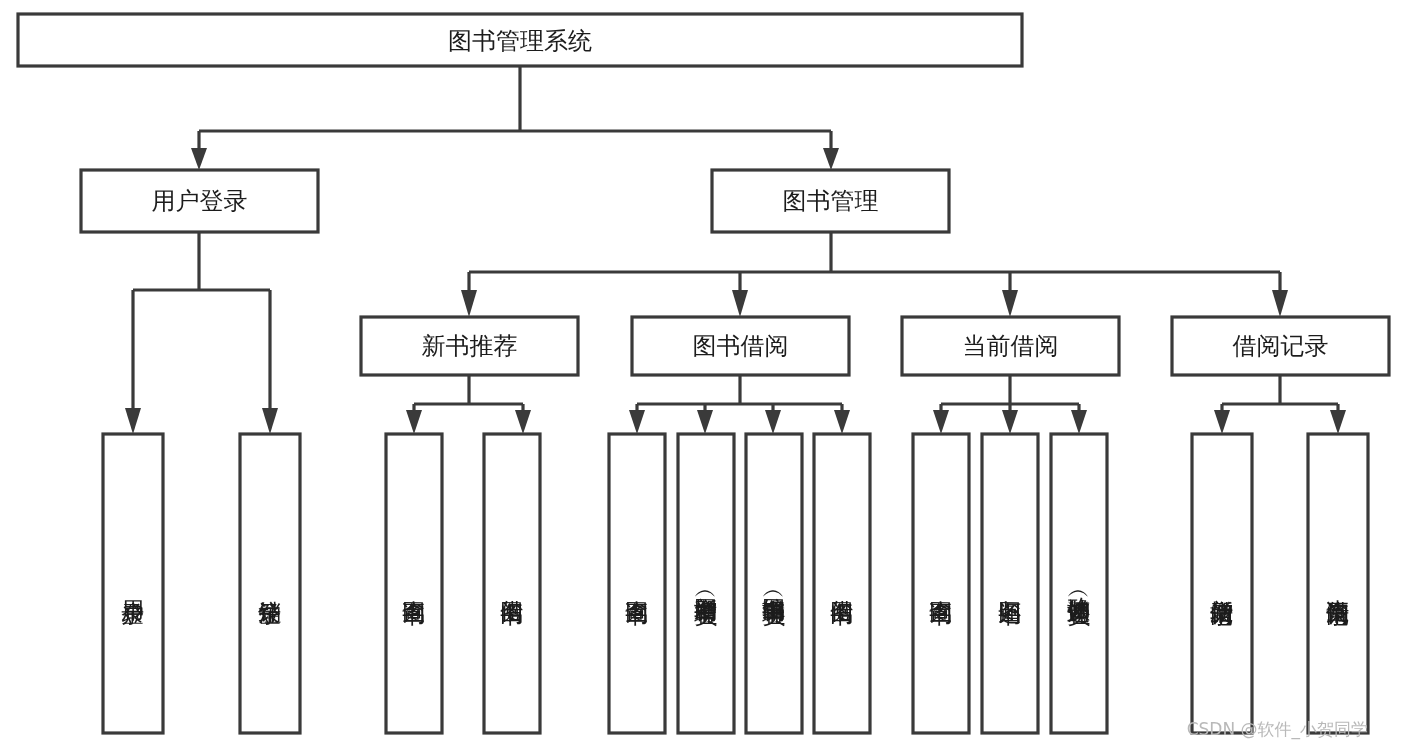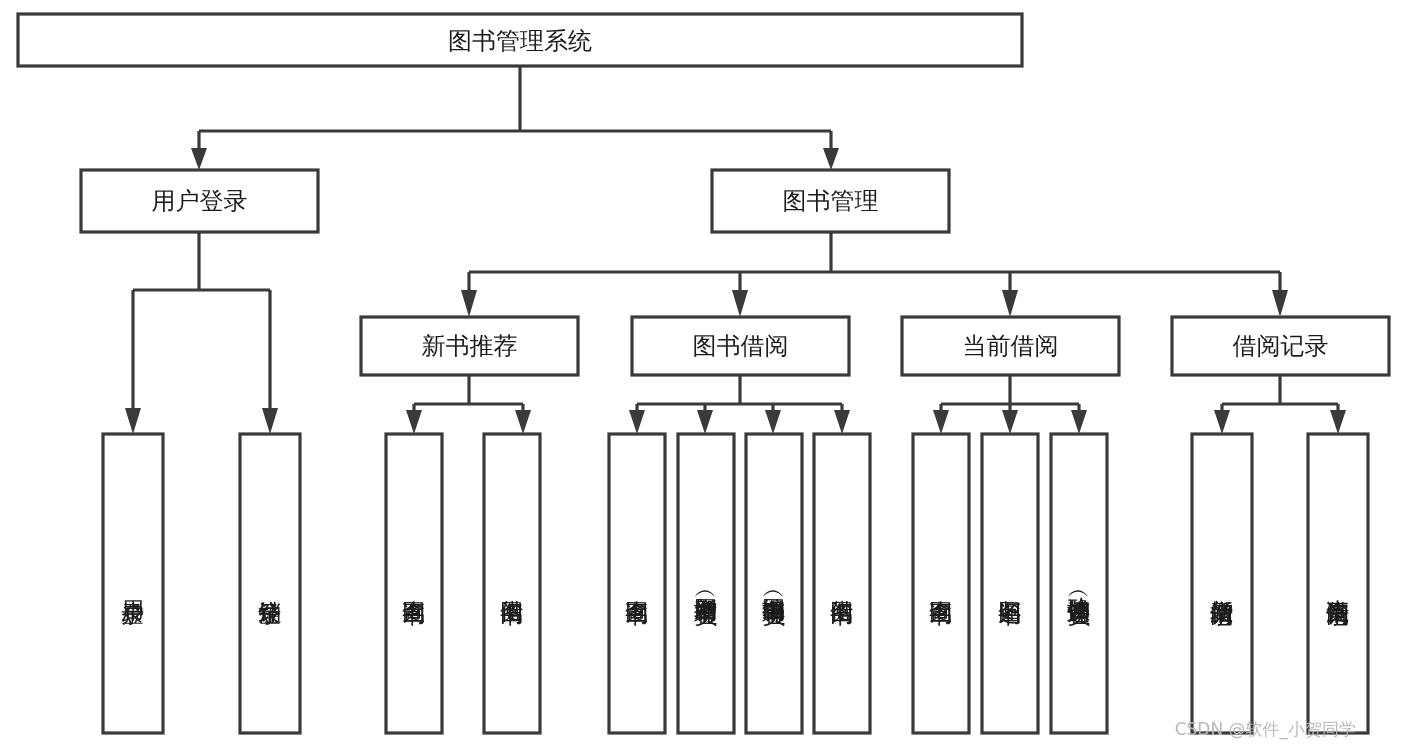--- a/index.html
+++ b/index.html
@@ -12,21 +12,21 @@
   .arrow{fill:#3a3a3a;stroke:none;}
   .hlabel{font-family:"DejaVu Sans","Liberation Sans",sans-serif;
           font-size:24px;fill:#1c1c1c;text-anchor:middle;dominant-baseline:middle;}
   .vlabel{position:absolute;
           font-family:"DejaVu Sans","Liberation Sans",sans-serif;
           font-size:23px;color:#1c1c1c;line-height:1.06;
           writing-mode:vertical-rl;text-orientation:upright;
           display:flex;align-items:center;justify-content:center;
           text-align:center;white-space:nowrap;letter-spacing:1px;
           pointer-events:none;}
-  .watermark{position:absolute;right:20px;bottom:6px;
+  .watermark{position:absolute;right:8px;bottom:6px;
              font-family:"DejaVu Sans","Liberation Sans",sans-serif;
              font-size:17px;color:#b9b9b9;white-space:nowrap;}
 </style>
 </head>
 <body>
 
 <div id="stage">
 
   <svg id="diagram" viewBox="0 0 1405 747">
     <defs></defs>

